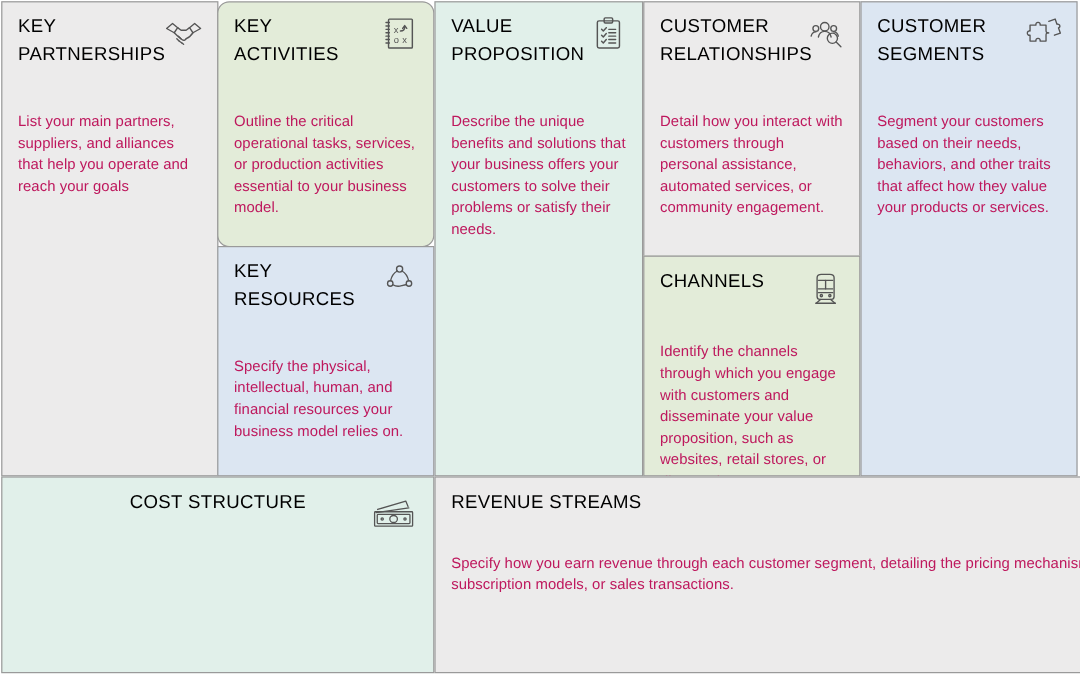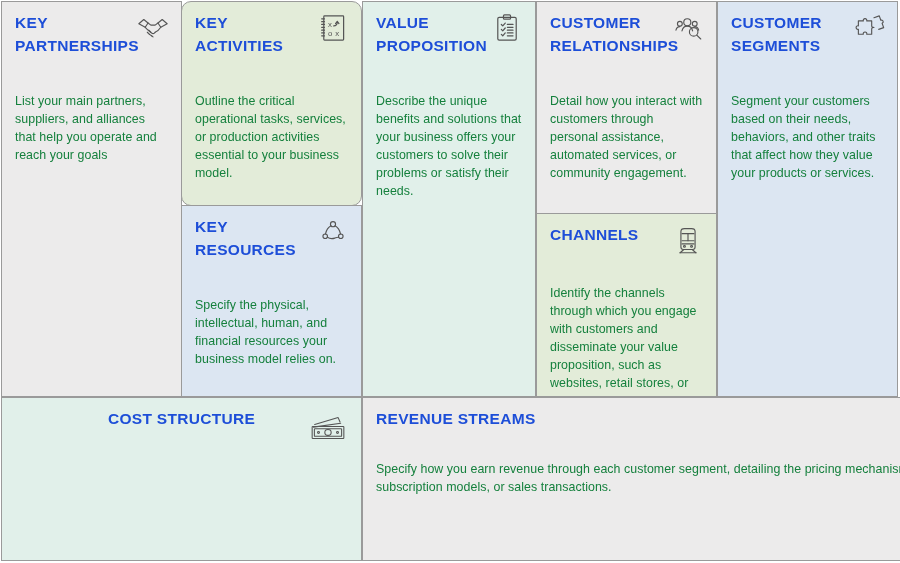--- a/index.html
+++ b/index.html
@@ -34,30 +34,30 @@
     width: 100%;
     height: 100%;
     box-sizing: border-box;
     padding: 10px 13px 10px 13px;
   }
 
   .cell-title {
     font-size: 15.5px;
     line-height: 1.48;
     letter-spacing: 0.3px;
-    color: #1d4ed8;
-    font-weight: 700;
+    color: #000000;
+    font-weight: 400;
     max-width: calc(100% - 44px);
     margin: 0;
   }
 
   .cell-body {
     font-size: 12.4px;
     line-height: 1.45;
-    color: #15803d;
+    color: #be185d;
     margin: 0;
     letter-spacing: 0.05px;
   }
 
   
   .title-narrow { max-width: 118px; }
   .title-wide   { max-width: 400px; }
 
   .icon {
     position: absolute;

